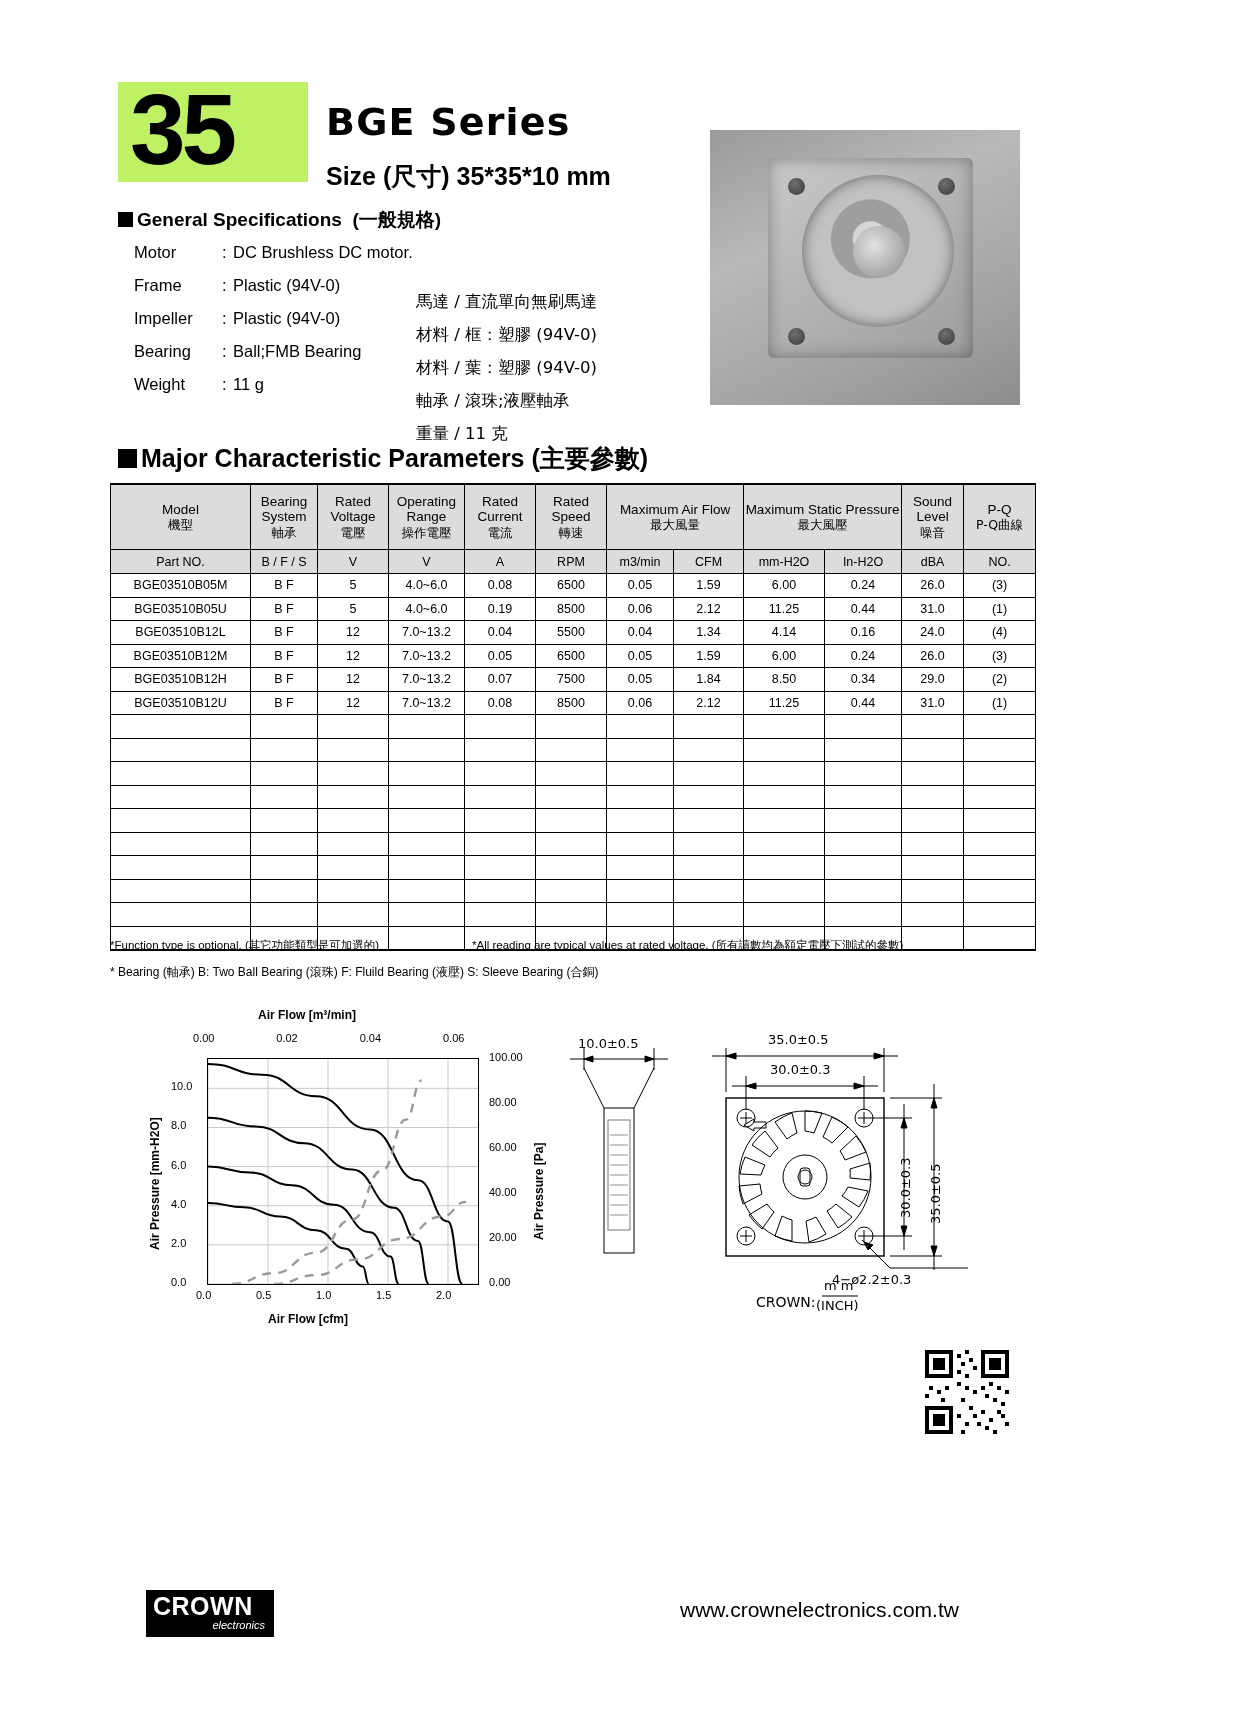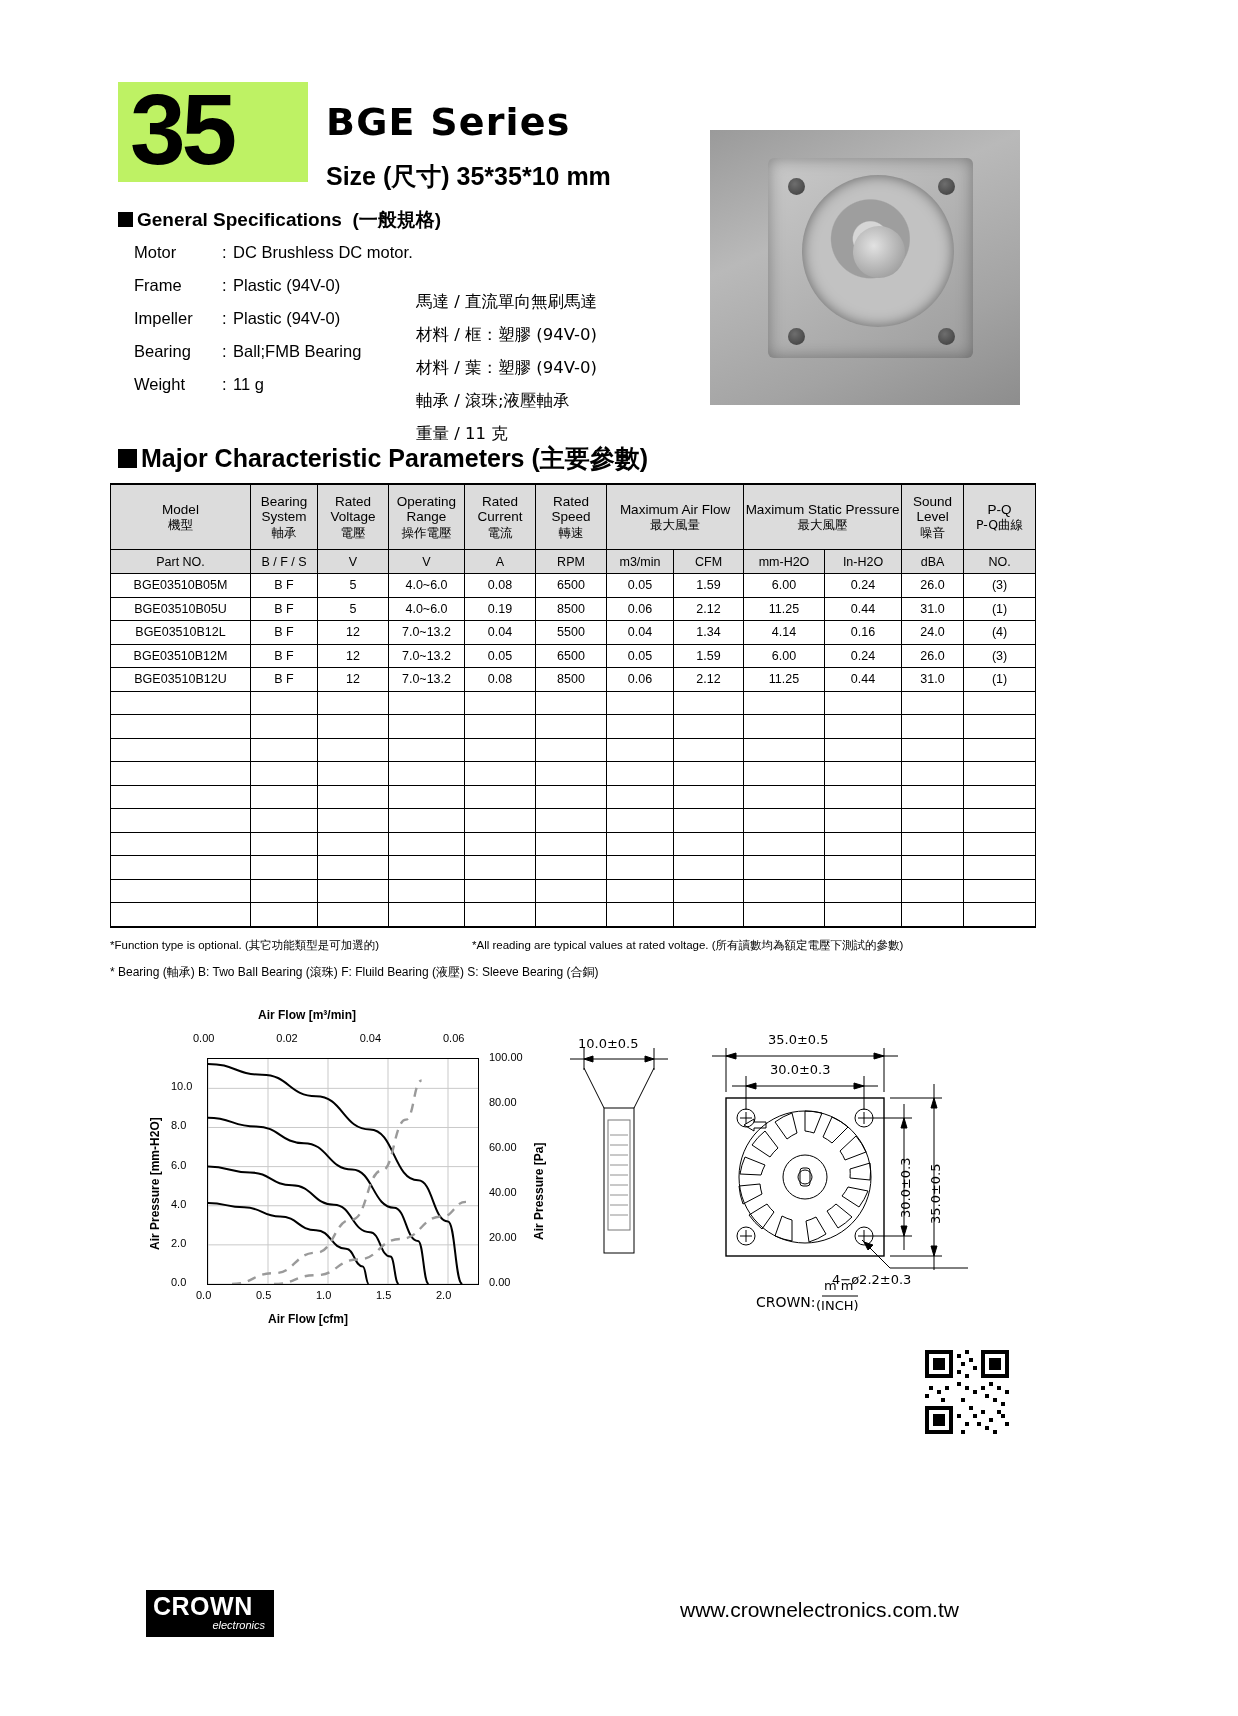--- a/index.html
+++ b/index.html
@@ -264,20 +264,34 @@
         <td>12</td>
         <td>7.0~13.2</td>
         <td>0.05</td>
         <td>6500</td>
         <td>0.05</td>
         <td>1.59</td>
         <td>6.00</td>
         <td>0.24</td>
         <td>26.0</td>
         <td>(3)</td>
+      </tr>
+      <tr class="data">
+        <td>BGE03510B12H</td>
+        <td>B F</td>
+        <td>12</td>
+        <td>7.0~13.2</td>
+        <td>0.07</td>
+        <td>7500</td>
+        <td>0.05</td>
+        <td>1.84</td>
+        <td>8.50</td>
+        <td>0.34</td>
+        <td>29.0</td>
+        <td>(2)</td>
       </tr>
       <tr class="data">
         <td>BGE03510B12U</td>
         <td>B F</td>
         <td>12</td>
         <td>7.0~13.2</td>
         <td>0.08</td>
         <td>8500</td>
         <td>0.06</td>
         <td>2.12</td>

